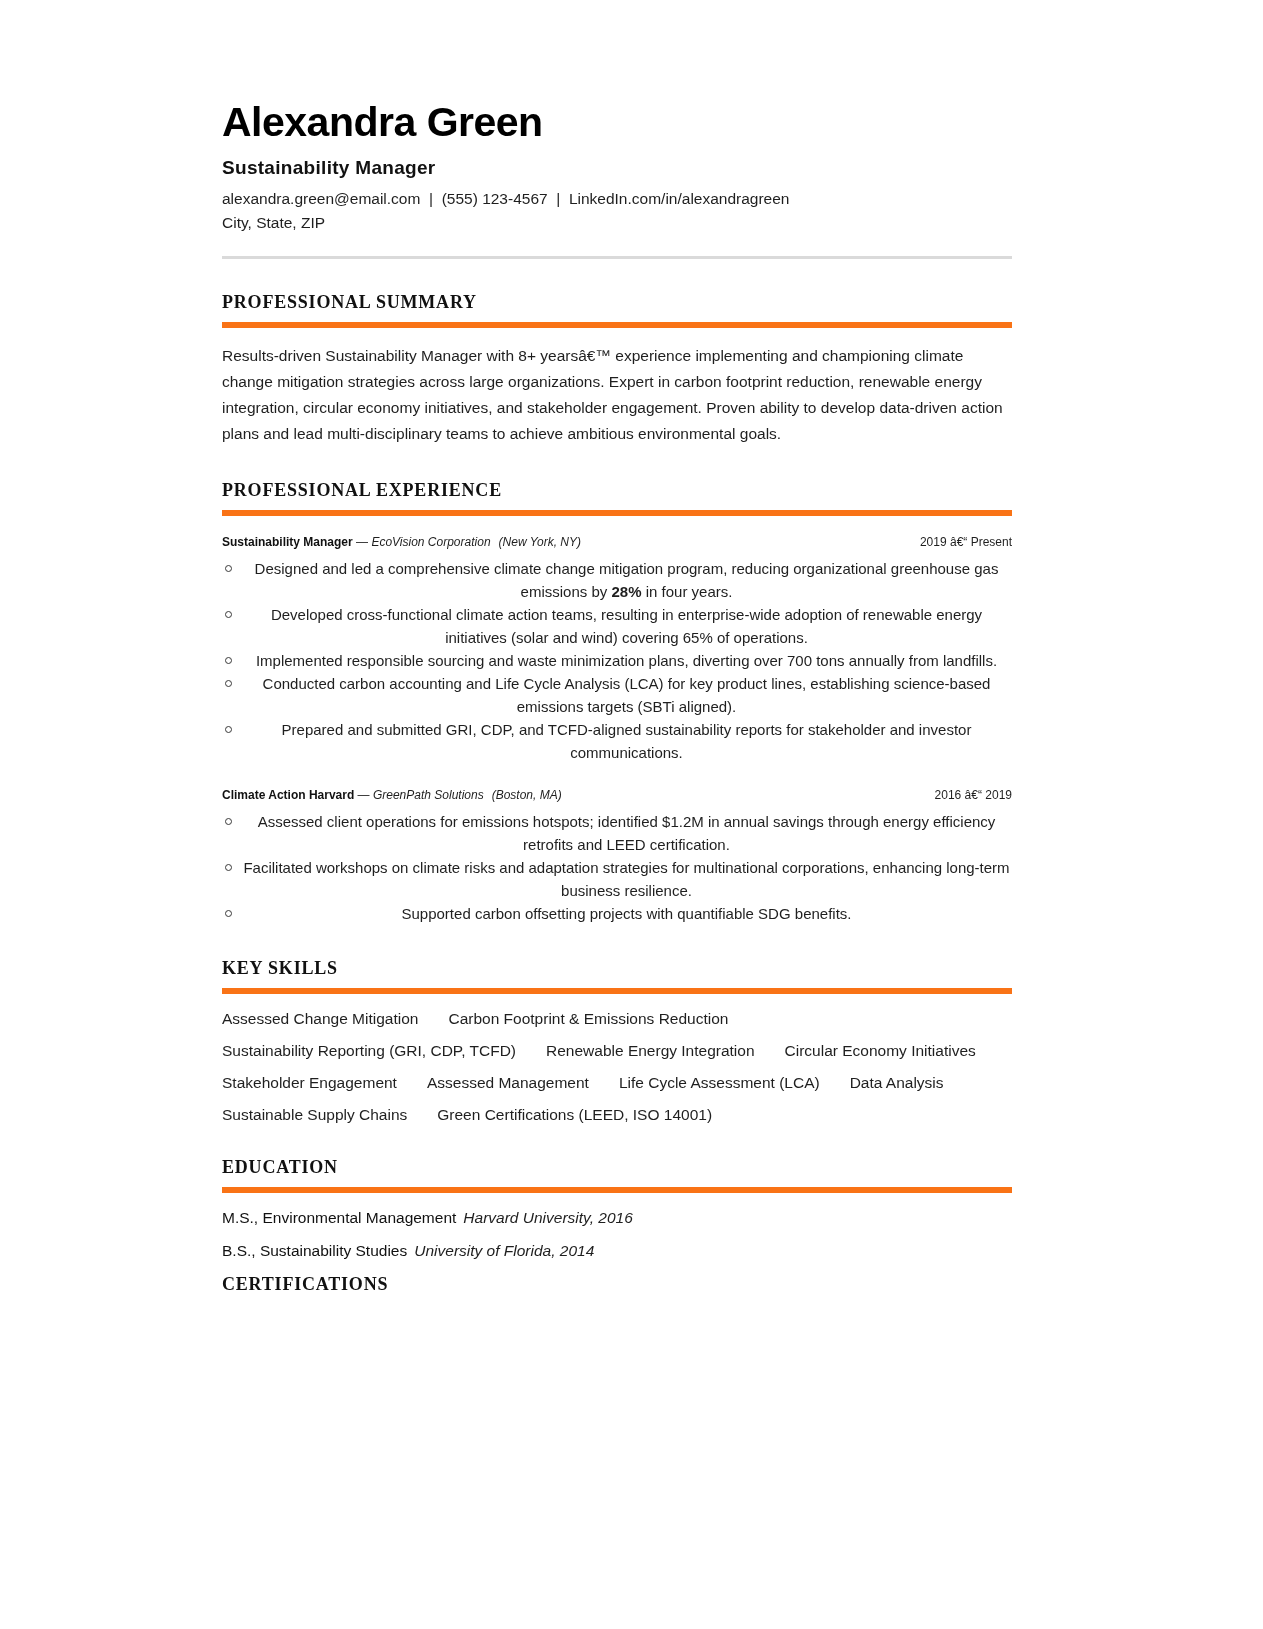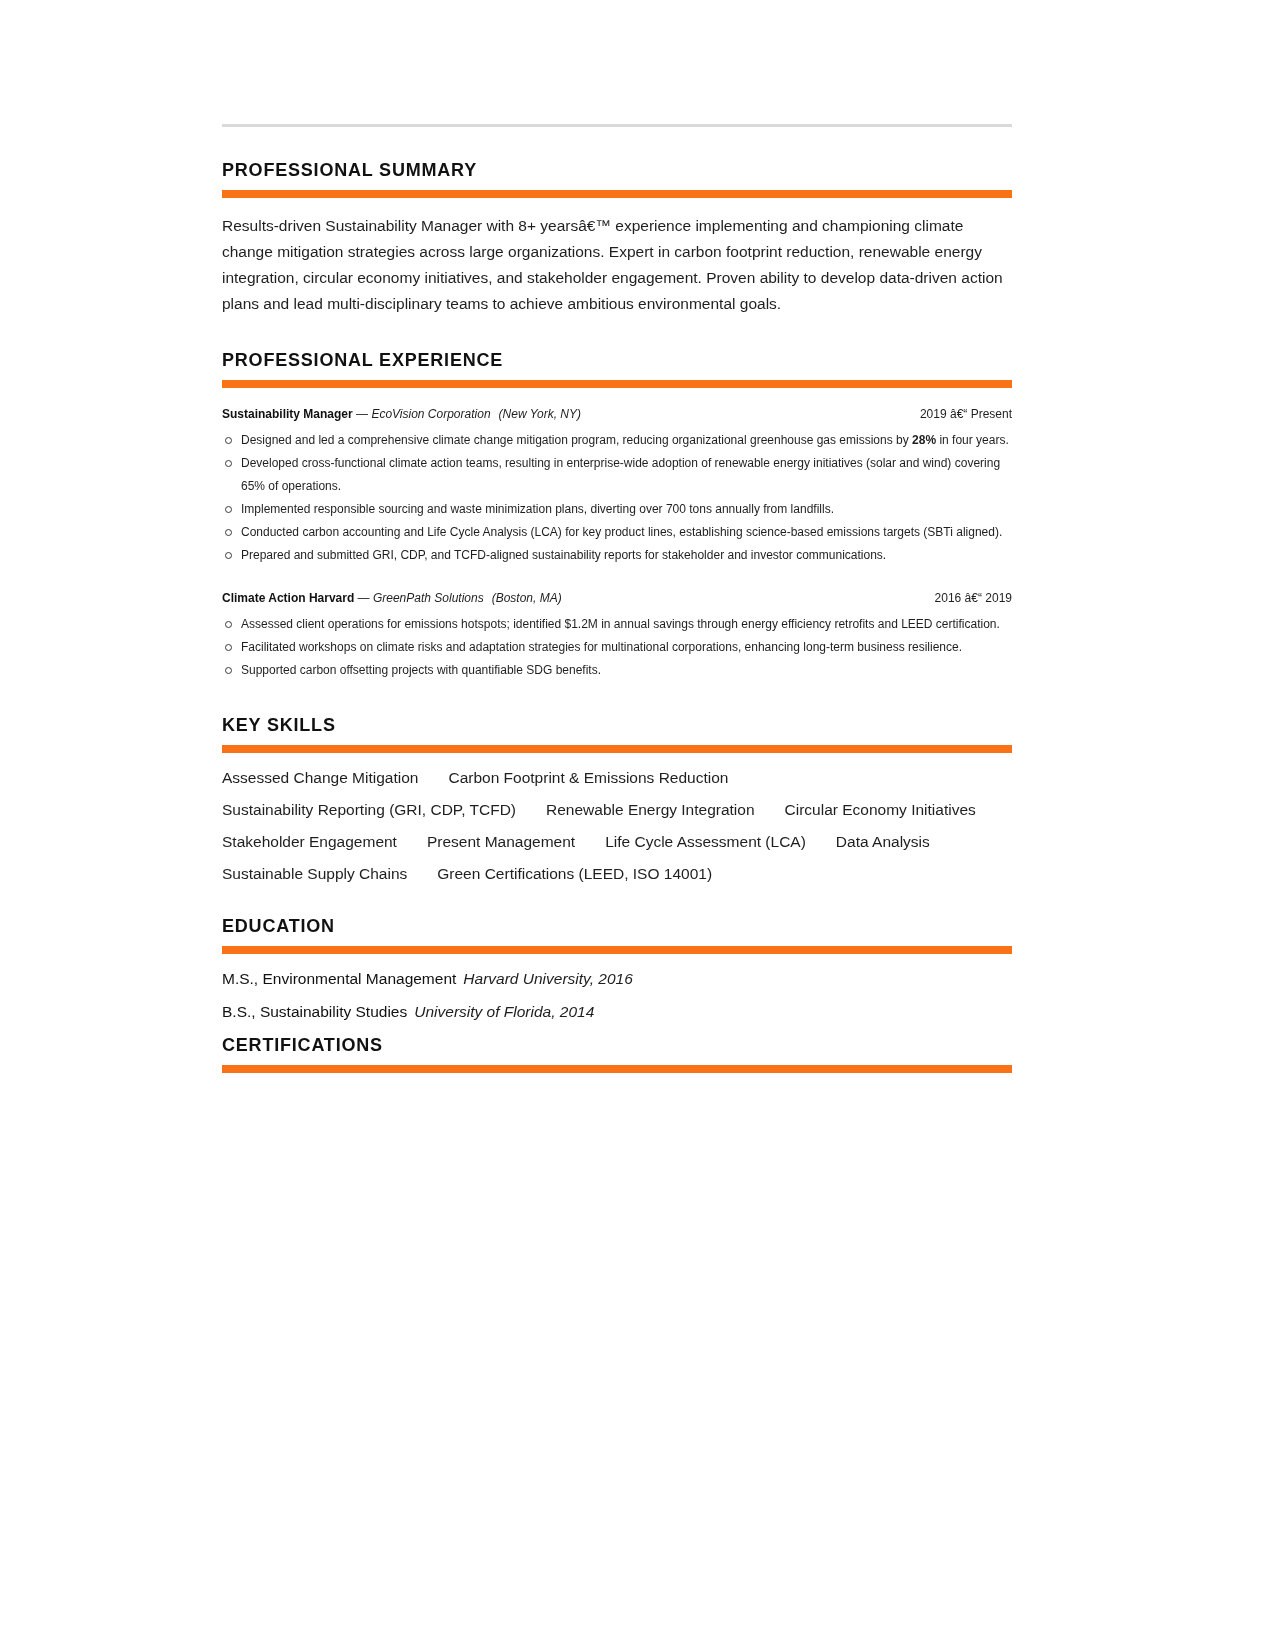--- a/index.html
+++ b/index.html
@@ -24,39 +24,39 @@
     margin-top: 12px; font-size: 19px; font-weight: 700;
     letter-spacing: 0.3px; color: #111;
   }
   .contact { margin-top: 11px; font-size: 15.5px; white-space: pre-wrap; }
   .location { margin-top: 6px; font-size: 15.5px; }
   .header-rule { margin-top: 24px; height: 3px; background: #dadada; }
 
   h2 {
     margin: 33px 0 0 0; padding-bottom: 9px;
     font-size: 18px; font-weight: 700; letter-spacing: 0.8px;
-    color: #111; border-bottom: 8px solid #f97316;
+    color: #111; border-bottom: 6px solid #f97316; font-family: Liberation Serif, serif;
   }
   .certs h2 { margin-top: 14px; }
 
   .summary { margin: 15px 0 0 0; font-size: 15.5px; line-height: 26px; }
 
   .job { margin-top: 17px; }
   .job + .job { margin-top: 22px; }
   .job-head { display: flex; align-items: baseline; font-size: 12px; line-height: 19px; }
   .job-left { flex: 1; }
   .jt { font-weight: 700; color: #111; }
   .co { font-style: italic; }
   .loc { font-style: italic; margin-left: 8px; }
   .dates { white-space: nowrap; margin-left: 24px; }
 
   ul.bullets { margin: 5px 0 0 0; padding: 0; list-style: none; }
   ul.bullets li {
     position: relative; padding-left: 19px;
-    font-size: 12px; line-height: 23px;
+    font-size: 15px; line-height: 23px; text-align: center;
   }
   ul.bullets li::before {
     content: ""; position: absolute; left: 3px; top: 8px;
     width: 5px; height: 5px; border: 1.5px solid #3a3a3a; border-radius: 50%;
   }
   .b { font-weight: 700; }
 
   .skills-row { margin-top: 13px; font-size: 15.5px; line-height: 19px; }
   .skills-row:first-child { margin-top: 15px; }
   .skill-item { display: inline-block; margin-right: 30px; }
@@ -66,20 +66,26 @@
   .edu-row + .edu-row { margin-top: 14px; }
   .degree { font-weight: 400; color: #111; }
   .school { font-style: italic; margin-left: 7px; }
 </style>
 </head>
 <body>
 
 <div class="page">
   <div class="content">
 
+    <header>
+      <h1>Alexandra Green</h1>
+      <div class="person-title">Sustainability Manager</div>
+      <div class="contact">alexandra.green@email.com  |  (555) 123-4567  |  LinkedIn.com/in/alexandragreen</div>
+      <div class="location">City, State, ZIP</div>
+    </header>
 
     <div class="header-rule"></div>
 
     <section>
       <h2>PROFESSIONAL SUMMARY</h2>
       <p class="summary">Results-driven Sustainability Manager with 8+ yearsâ€™ experience implementing and championing climate change mitigation strategies across large organizations. Expert in carbon footprint reduction, renewable energy integration, circular economy initiatives, and stakeholder engagement. Proven ability to develop data-driven action plans and lead multi-disciplinary teams to achieve ambitious environmental goals.</p>
     </section>
 
     <section>
       <h2>PROFESSIONAL EXPERIENCE</h2>
@@ -109,21 +115,21 @@
             </ul>
           </div>
         </div>
     </section>
 
     <section>
       <h2>KEY SKILLS</h2>
       <div id="skills">
           <div class="skills-row"><span class="skill-item">Assessed Change Mitigation</span><span class="skill-item">Carbon Footprint &amp; Emissions Reduction</span></div>
           <div class="skills-row"><span class="skill-item">Sustainability Reporting (GRI, CDP, TCFD)</span><span class="skill-item">Renewable Energy Integration</span><span class="skill-item">Circular Economy Initiatives</span></div>
-          <div class="skills-row"><span class="skill-item">Stakeholder Engagement</span><span class="skill-item">Present Management</span><span class="skill-item">Life Cycle Assessment (LCA)</span><span class="skill-item">Data Analysis</span></div>
+          <div class="skills-row"><span class="skill-item">Stakeholder Engagement</span><span class="skill-item">Assessed Management</span><span class="skill-item">Life Cycle Assessment (LCA)</span><span class="skill-item">Data Analysis</span></div>
           <div class="skills-row"><span class="skill-item">Sustainable Supply Chains</span><span class="skill-item">Green Certifications (LEED, ISO 14001)</span></div>
         </div>
     </section>
 
     <section>
       <h2>EDUCATION</h2>
       <div id="education">
           <div class="edu-row"><span class="degree">M.S., Environmental Management</span><span class="school">Harvard University, 2016</span></div>
           <div class="edu-row"><span class="degree">B.S., Sustainability Studies</span><span class="school">University of Florida, 2014</span></div>
         </div>

